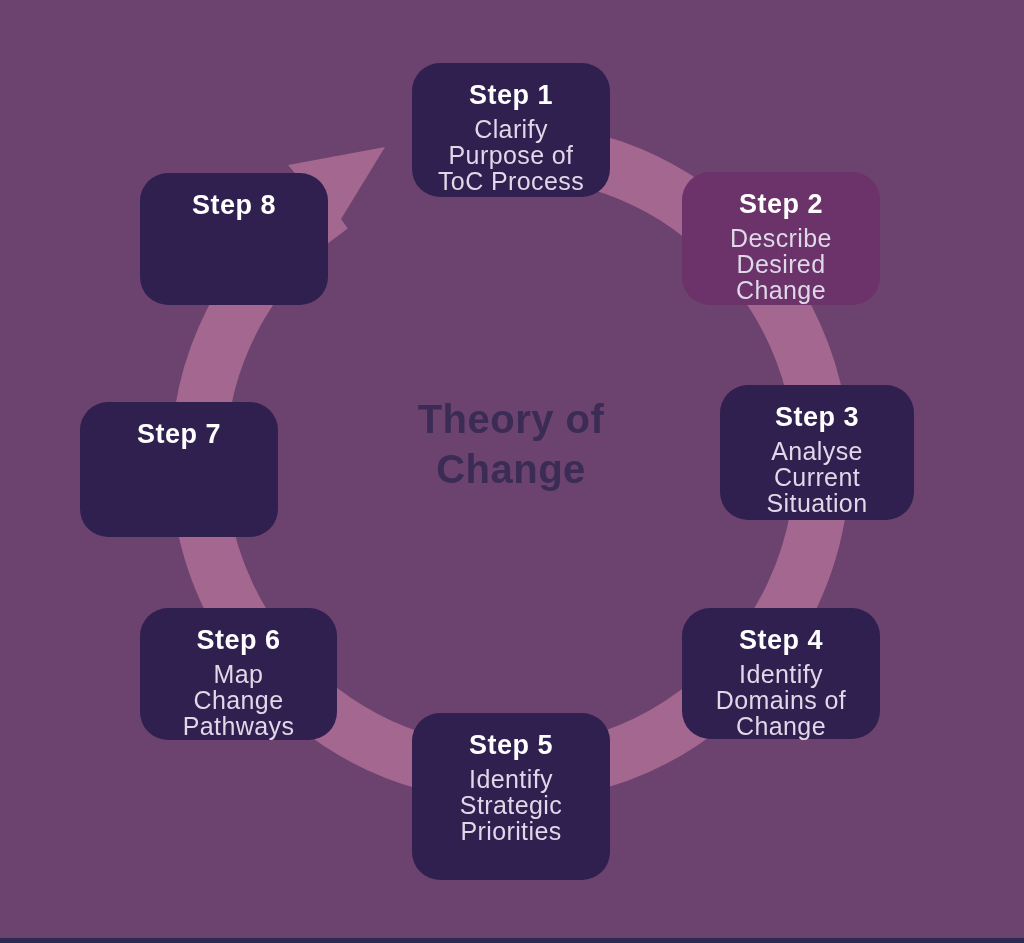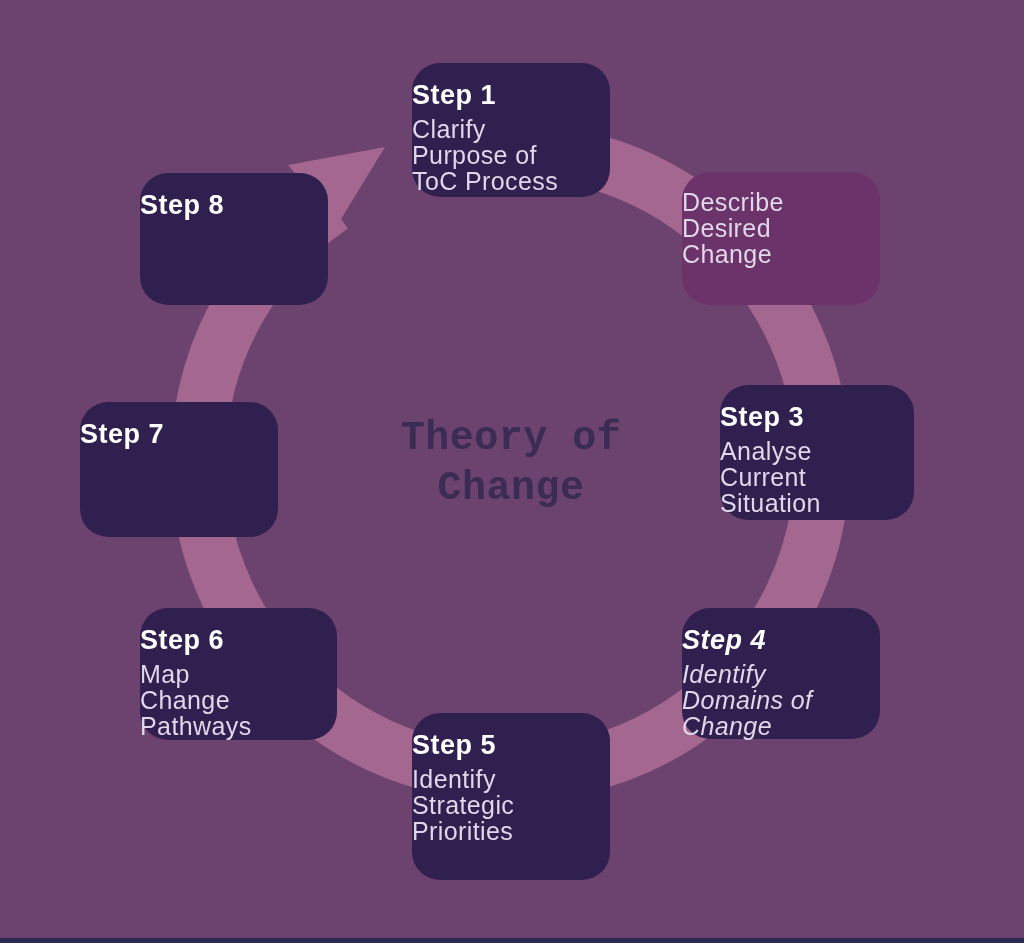--- a/index.html
+++ b/index.html
@@ -32,49 +32,49 @@
   }
   .card{
     position:absolute;
     z-index:2;
     width:198px;
     height:134px;
     background:var(--card);
     border-radius:28px;
     box-sizing:border-box;
     padding-top:17px;
+    text-align:center;
   }
   .card.accent{ background:var(--card-accent); }
   .card-label{
     color:var(--heading);
     font-size:27px;
     font-weight:bold;
     letter-spacing:.5px;
     margin-bottom:5px;
   }
   .card-body{
     color:var(--body);
     font-size:25px;
     line-height:26px;
     letter-spacing:.4px;
     white-space:pre-line;
   }
   .title{
     position:absolute;
     z-index:2;
     left:361px;
-    top:414px;
+    top:394px;
     width:300px;
     text-align:center;
     color:var(--title);
     font-size:40px;
     font-weight:bold;
     line-height:50px;
     letter-spacing:.5px;
-    font-family:Liberation Mono, monospace;
   }
   .bottom-bar{
     position:absolute;
     z-index:3;
     left:0;
     bottom:0;
     width:100%;
     height:5px;
     background:var(--bottom-bar);
   }
@@ -90,33 +90,34 @@
   </svg>
 
   <div class="card" style="left:412px;top:63px;width:198px;height:134px;">
     <div class="card-label">Step 1</div>
     <div class="card-body">Clarify
 Purpose of
 ToC Process</div>
   </div>
 
   <div class="card accent" style="left:682px;top:172px;width:198px;height:133px;">
+    <div class="card-label">Step 2</div>
     <div class="card-body">Describe
 Desired
 Change</div>
   </div>
 
   <div class="card" style="left:720px;top:385px;width:194px;height:135px;">
     <div class="card-label">Step 3</div>
     <div class="card-body">Analyse
 Current
 Situation</div>
   </div>
 
-  <div class="card" style="left:682px;top:608px;width:198px;height:131px;font-style:italic;">
+  <div class="card" style="left:682px;top:608px;width:198px;height:131px;">
     <div class="card-label">Step 4</div>
     <div class="card-body">Identify
 Domains of
 Change</div>
   </div>
 
   <div class="card" style="left:412px;top:713px;width:198px;height:167px;">
     <div class="card-label">Step 5</div>
     <div class="card-body">Identify
 Strategic

